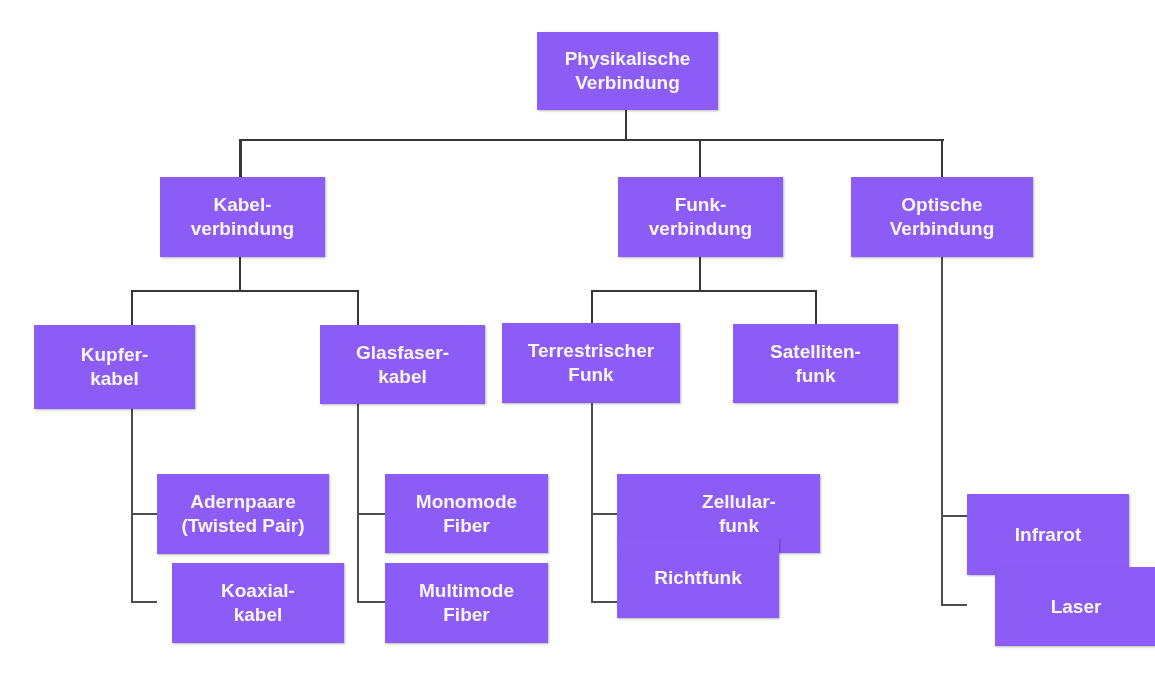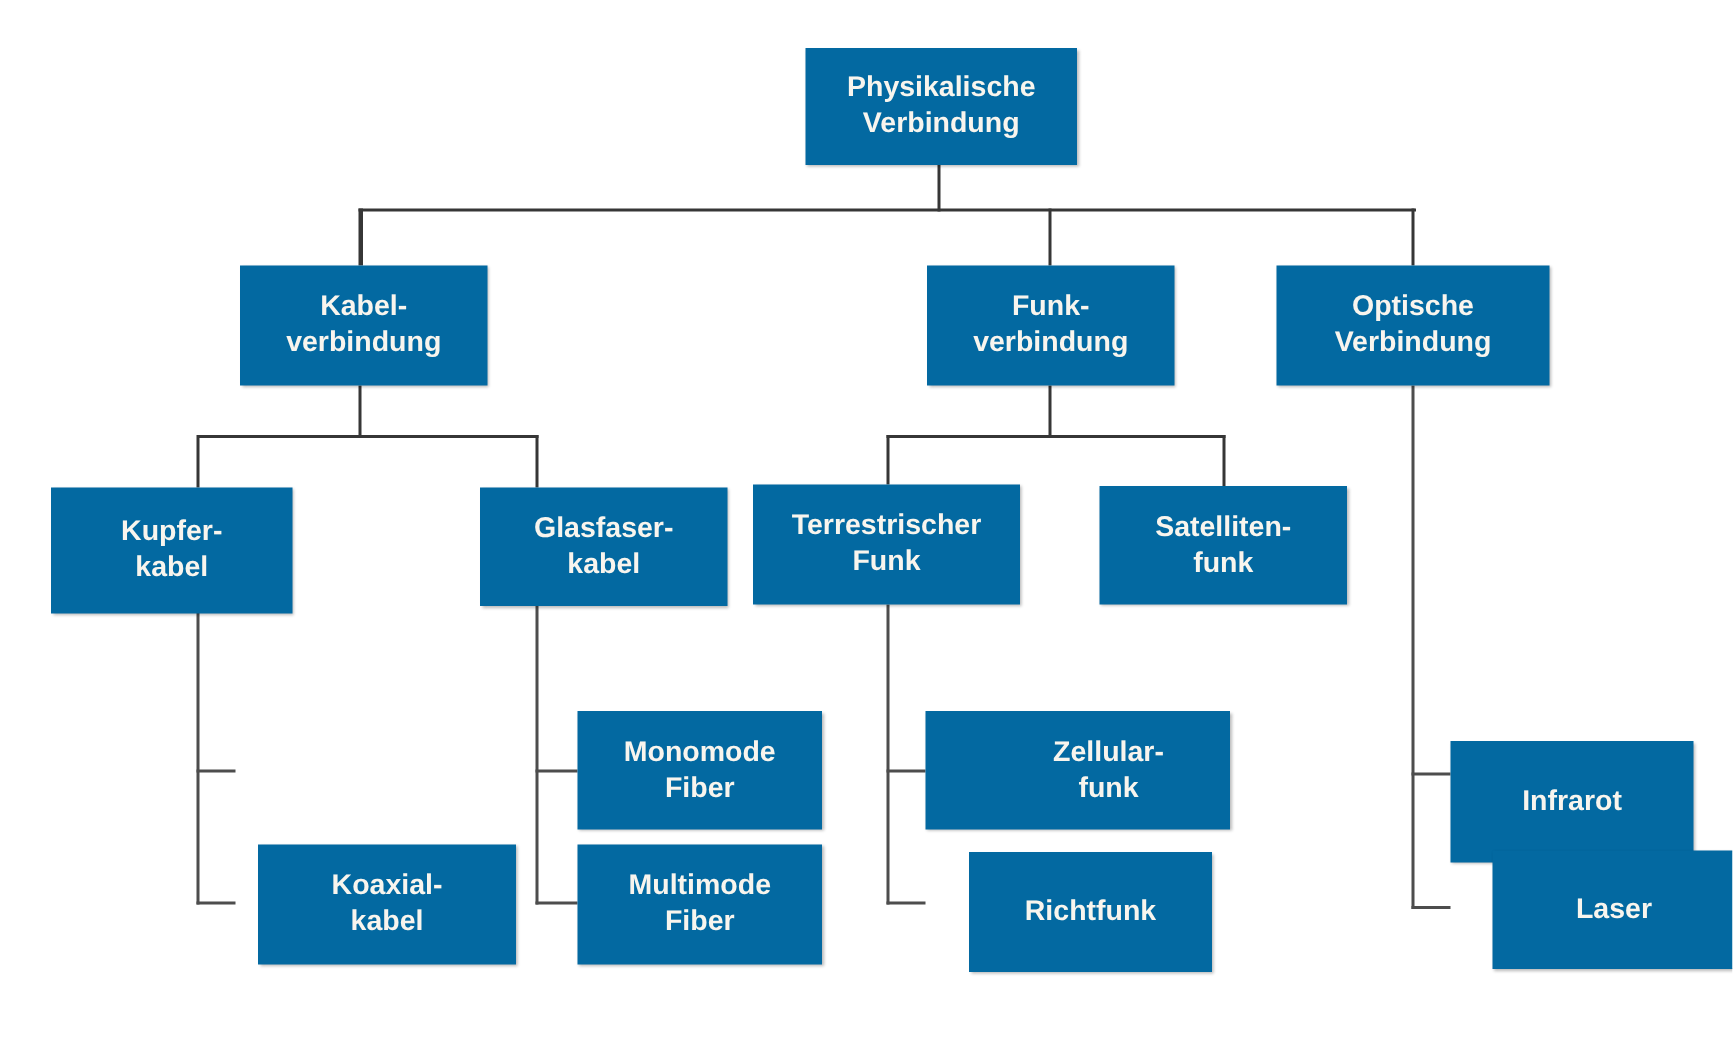--- a/index.html
+++ b/index.html
@@ -5,21 +5,21 @@
   html,body { margin:0; padding:0; background:#ffffff; }
   .canvas {
     position:relative;
     width:1155px; height:695px;
     background:#ffffff;
     font-family:"Liberation Sans", sans-serif;
     overflow:hidden;
   }
   .node {
     position:absolute;
-    background:#0369a1;
+    background:#8b5cf6;
     color:#F8F5EE;
     font-weight:bold;
     font-size:19px;
     line-height:1.26;
     display:flex;
     align-items:center;
     justify-content:center;
     text-align:center;
     white-space:pre-line;
     box-shadow:1px 1px 2px rgba(0,0,0,0.28);
@@ -34,21 +34,21 @@
   .pos-optische    { left:851px; top:177px; width:182px; height:80px; }
   .pos-kupfer      { left:34px;  top:325px; width:161px; height:84px; }
   .pos-glasfaser   { left:277px; top:325px; width:165px; height:79px;margin-left:43px; }
   .pos-terrestrisch{ left:502px; top:323px; width:178px; height:80px; }
   .pos-satellit    { left:733px; top:324px; width:165px; height:79px; }
   .pos-adernpaare  { left:157px; top:474px; width:172px; height:80px; }
   .pos-koaxial     { left:157px; top:563px; width:172px; height:80px;margin-left:15px; }
   .pos-monomode    { left:385px; top:474px; width:163px; height:79px; }
   .pos-multimode   { left:385px; top:563px; width:163px; height:80px; }
   .pos-zellular    { left:617px; top:474px; width:162px; height:79px;padding-left:41px; }
-  .pos-richtfunk   { left:617px; top:568px; width:162px; height:80px;margin-left:29px; }
+  .pos-richtfunk   { left:617px; top:538px; width:162px; height:80px; }
   .pos-infrarot    { left:967px; top:494px; width:162px; height:81px; }
   .pos-laser       { left:967px; top:567px; width:162px; height:79px;margin-left:28px; }
 
   
   .c-root-v     { left:625px; top:109px; width:2px;   height:32px; }
   .c-bus1       { left:239px; top:139px; width:705px; height:2px;  }
   .c-kabel-in   { left:239px; top:139px; width:3px;   height:38px; }
   .c-funk-in    { left:699px; top:139px; width:2px;   height:38px; }
   .c-opt-in     { left:941px; top:139px; width:2px;   height:38px; }
   .c-kabel-out  { left:239px; top:257px; width:2px;   height:34px; }
@@ -112,20 +112,22 @@
   <div class="node pos-optische">Optische
 Verbindung</div>
   <div class="node pos-kupfer">Kupfer-
 kabel</div>
   <div class="node pos-glasfaser">Glasfaser-
 kabel</div>
   <div class="node pos-terrestrisch">Terrestrischer
 Funk</div>
   <div class="node pos-satellit">Satelliten-
 funk</div>
+  <div class="node pos-adernpaare">Adernpaare
+(Twisted Pair)</div>
   <div class="node pos-koaxial">Koaxial-
 kabel</div>
   <div class="node pos-monomode">Monomode
 Fiber</div>
   <div class="node pos-multimode">Multimode
 Fiber</div>
   <div class="node pos-zellular">Zellular-
 funk</div>
   <div class="node pos-richtfunk">Richtfunk</div>
   <div class="node pos-infrarot">Infrarot</div>

